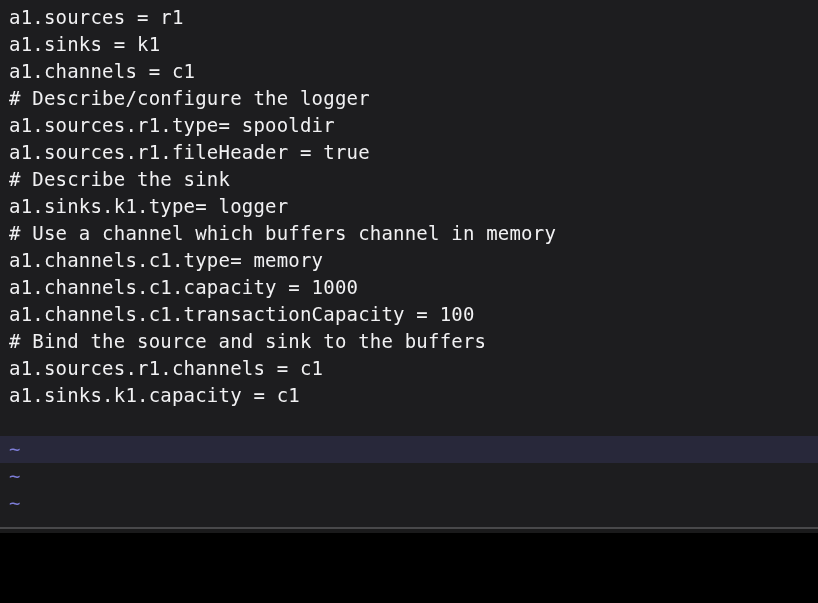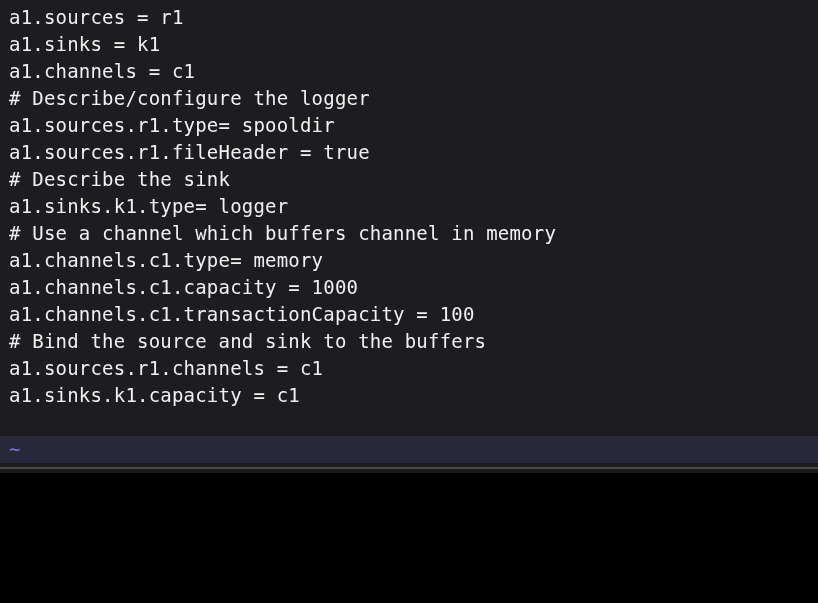--- a/index.html
+++ b/index.html
@@ -3,21 +3,21 @@
 <meta charset="utf-8">
 <style>
   html, body {
     margin: 0;
     padding: 0;
     background: #000;
   }
   .screen {
     position: relative;
     width: 818px;
-    height: 473px;
+    height: 533px;
     background: #1d1d1f;
     overflow: hidden;
     font-family: "DejaVu Sans Mono", "Liberation Mono", monospace;
   }
   .content {
     position: absolute;
     top: 0; left: 0; right: 0;
     padding-top: 4px;
   }
   .line {

